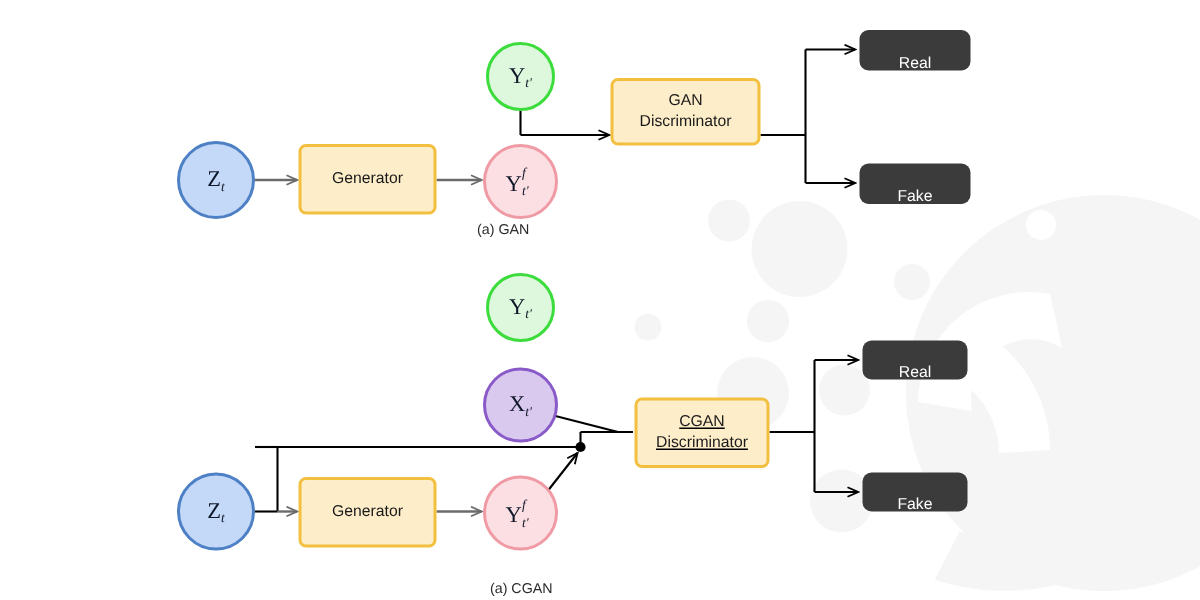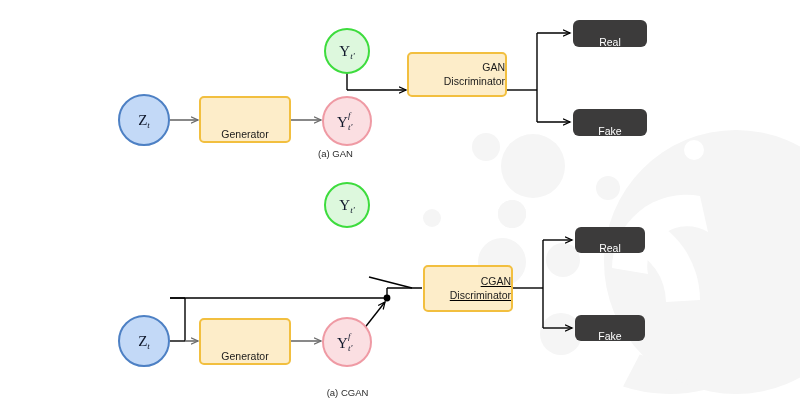--- a/index.html
+++ b/index.html
@@ -69,21 +69,20 @@
     font-style: italic;
     line-height: 1;
   }
   .sup-sub em.up { top: -1px; }
   .sup-sub em.dn { top: 11px; }
 
   .box {
     border-radius: 5px;
     border: 2px solid #f2bf3f;
     background: #fdedc9;
-    align-items: flex-end;
   }
   .box-label {
     font-size: 10.5px;
     color: #1a1a1a;
     line-height: 1.25;
   }
   .pill {
     border-radius: 6px;
     background: #3c3b3b;
     align-items: flex-end;
@@ -222,20 +221,26 @@
 
   <div class="caption" style="left:288px; top:148px; width:95px;text-align:center;">(a) GAN</div>
 
   <div class="node circle" style="left:324px; top:182px; width:46px; height:46px;
               background:#ddf8dd; border-color:#3ddc3d;">
     <span class="circ-label">
       <span>Y</span><sub>t'</sub>
     </span>
   </div>
 
+  <div class="node circle" style="left:322px; top:245px; width:50px; height:50px;
+              background:#dac9ef; border-color:#8a5ac8;">
+    <span class="circ-label">
+      <span>X</span><sub>t'</sub>
+    </span>
+  </div>
 
 
   <div class="node circle" style="left:118px; top:315px; width:52px; height:52px;
               background:#c3d9f7; border-color:#4d80c4;">
     <span class="circ-label">
       <span>Z</span><sub>t</sub>
     </span>
   </div>
 
   <div class="node box" style="left:199px; top:318px; width:92px; height:47px;">

